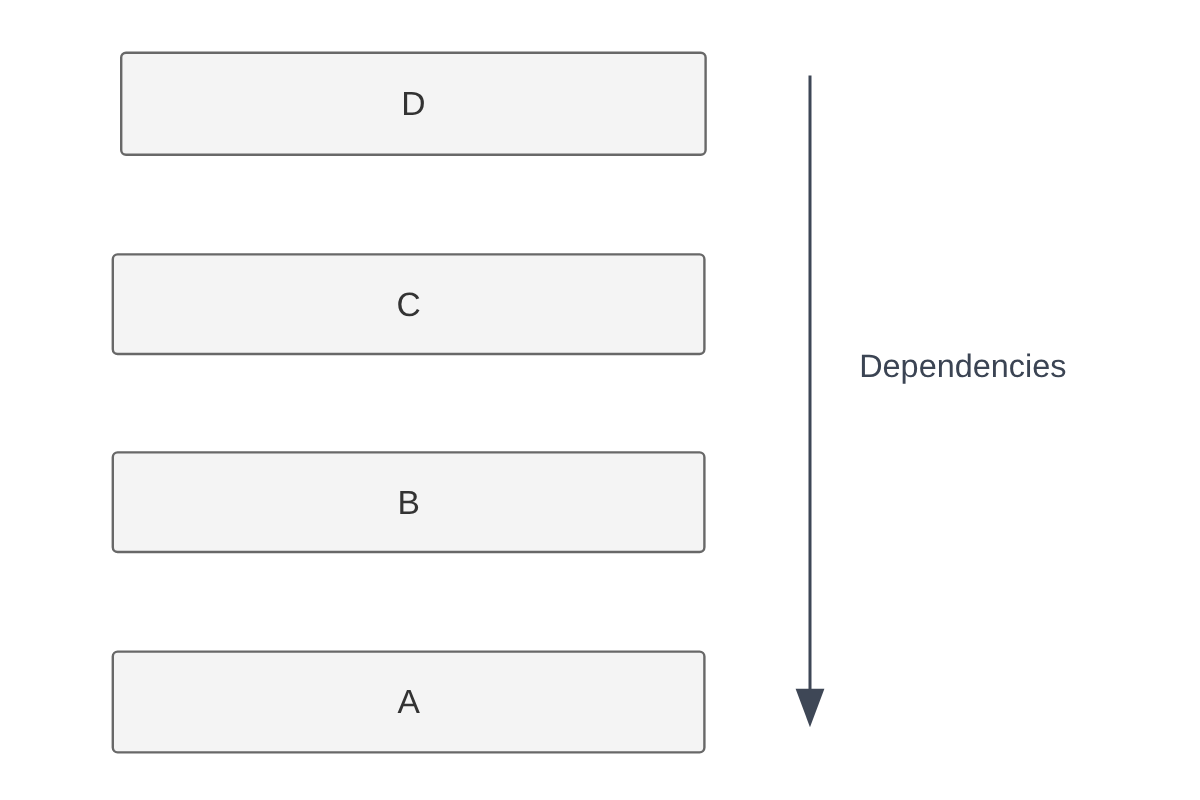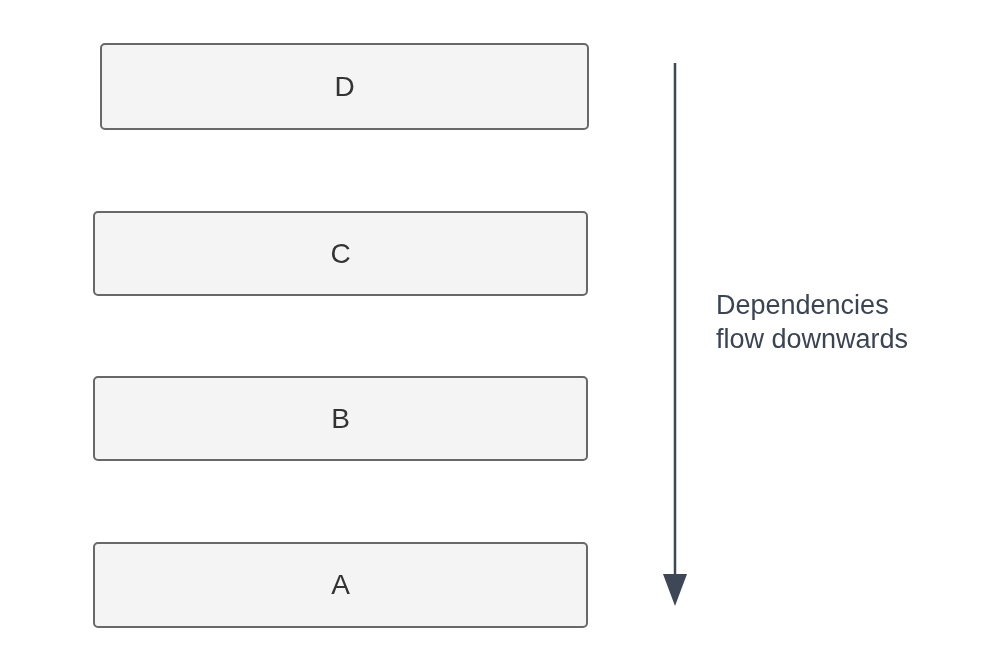--- a/index.html
+++ b/index.html
@@ -84,16 +84,15 @@
     <span>A</span>
   </div>
 
   <svg class="arrow-svg" viewBox="0 0 28 548" aria-hidden="true">
     <line x1="14" y1="3" x2="14" y2="520"></line>
     <polygon points="2,514 26,514 14,546"></polygon>
   </svg>
 
   <div class="annotation">
     <div>Dependencies</div>
-    <div>flow downwards</div>
   </div>
 
 </div>
 
 </body></html>

